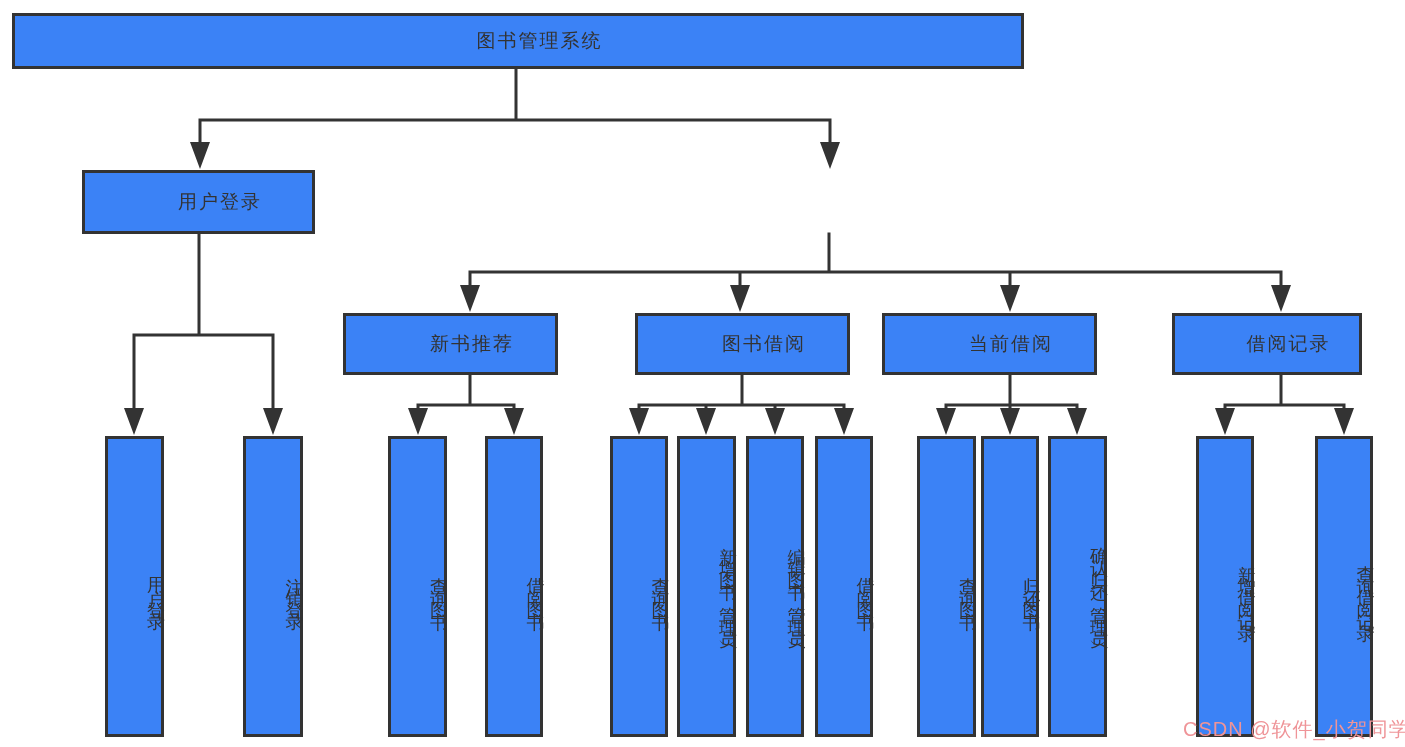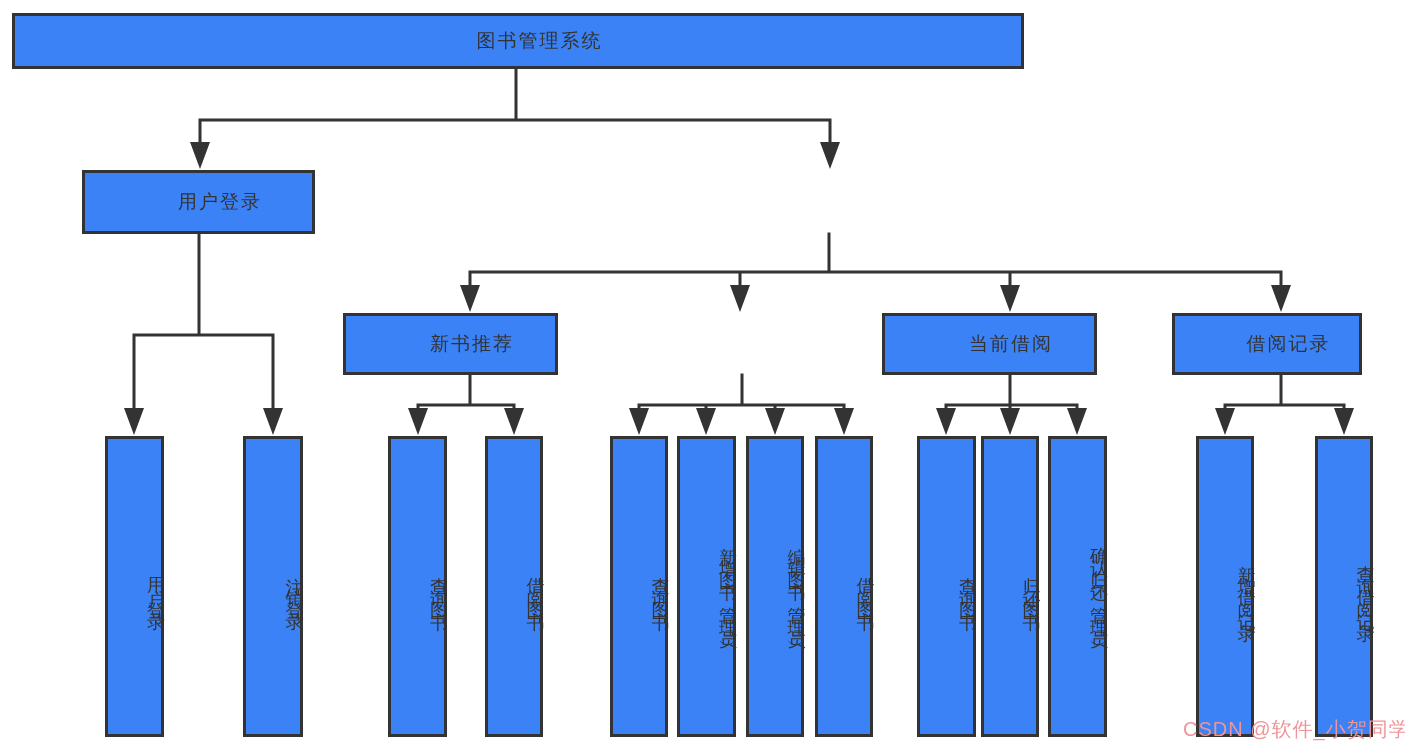--- a/index.html
+++ b/index.html
@@ -58,20 +58,23 @@
     <span>图书管理系统</span>
   </div>
 
   <div class="node hbox" style="left:82px; top:170px; width:233px; height:64px;">
     <span>用户登录</span>
   </div>
 
   <div class="node hbox" style="left:343px; top:313px; width:215px; height:62px;">
     <span>新书推荐</span>
   </div>
+  <div class="node hbox" style="left:635px; top:313px; width:215px; height:62px;">
+    <span>图书借阅</span>
+  </div>
   <div class="node hbox" style="left:882px; top:313px; width:215px; height:62px;">
     <span>当前借阅</span>
   </div>
   <div class="node hbox" style="left:1172px; top:313px; width:190px; height:62px;">
     <span>借阅记录</span>
   </div>
 
   <div class="node vbox" style="left:105px; top:436px; width:59px; height:301px;">
     <span class="vtext">用户登录</span>
   </div>

